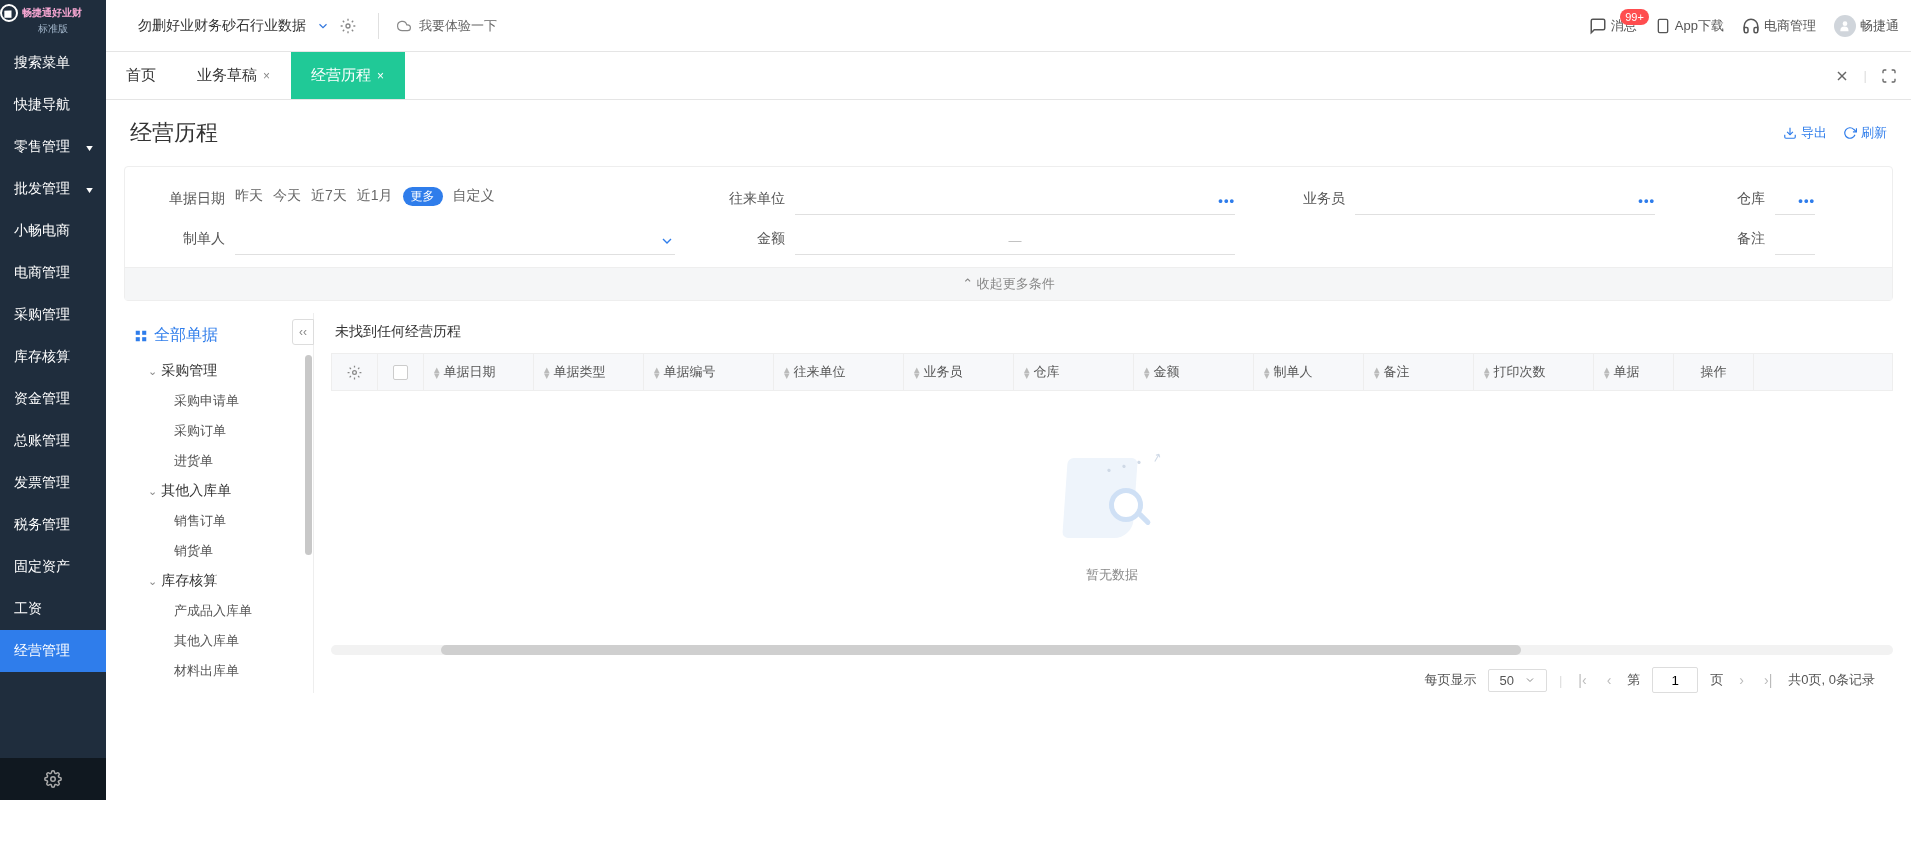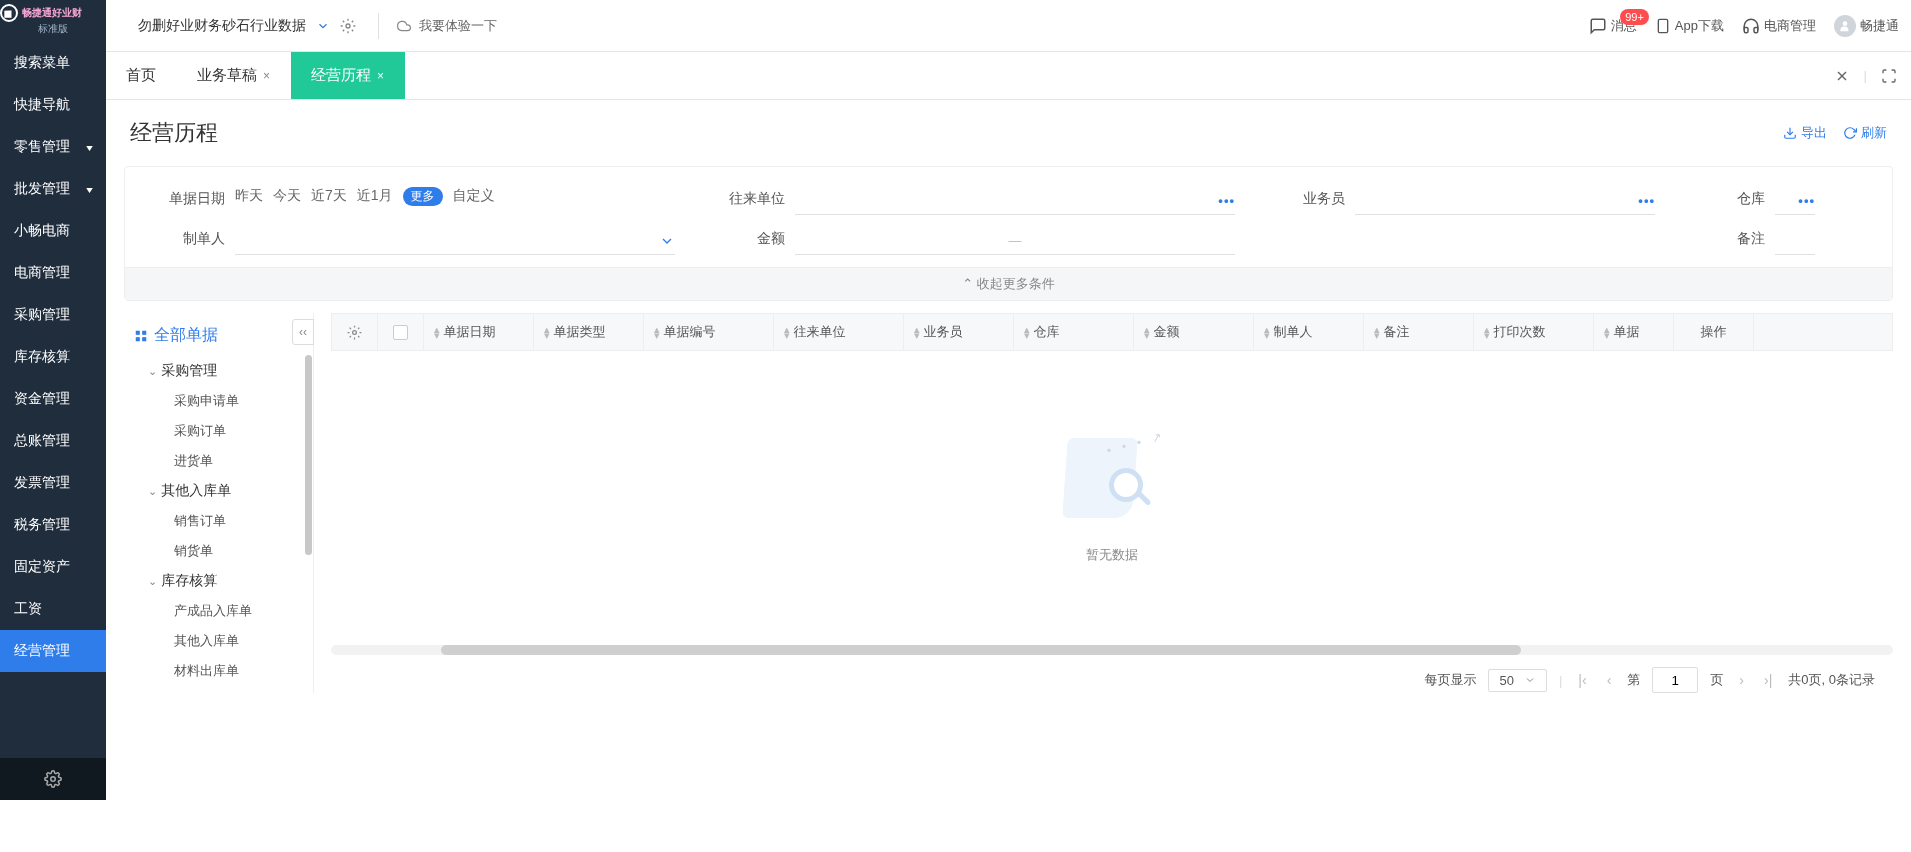--- a/index.html
+++ b/index.html
@@ -363,20 +363,21 @@
             <div class="tree-leaf">其他入库单</div>
             <div class="tree-leaf">材料出库单</div>
             <div class="tree-leaf">其他出库单</div>
           </div>
         <div class="tree-scrollbar">
             <div class="tree-thumb"></div>
           </div>
       </div>
 
       <div class="table-area">
+        <div class="table-msg">未找到任何经营历程</div>
         <div class="table-head">
           <div class="th th-gear">
             <svg width="15" height="15" viewBox="0 0 24 24" fill="none" stroke="#888" stroke-width="2">
                 <circle cx="12" cy="12" r="3"></circle>
                 <path d="M12 1v3M12 20v3M4.2 4.2l2.1 2.1M17.7 17.7l2.1 2.1M1 12h3M20 12h3M4.2 19.8l2.1-2.1M17.7 6.3l2.1-2.1"></path>
               </svg>
           </div>
           <div class="th th-chk">
               <div class="chk"></div>
             </div>

